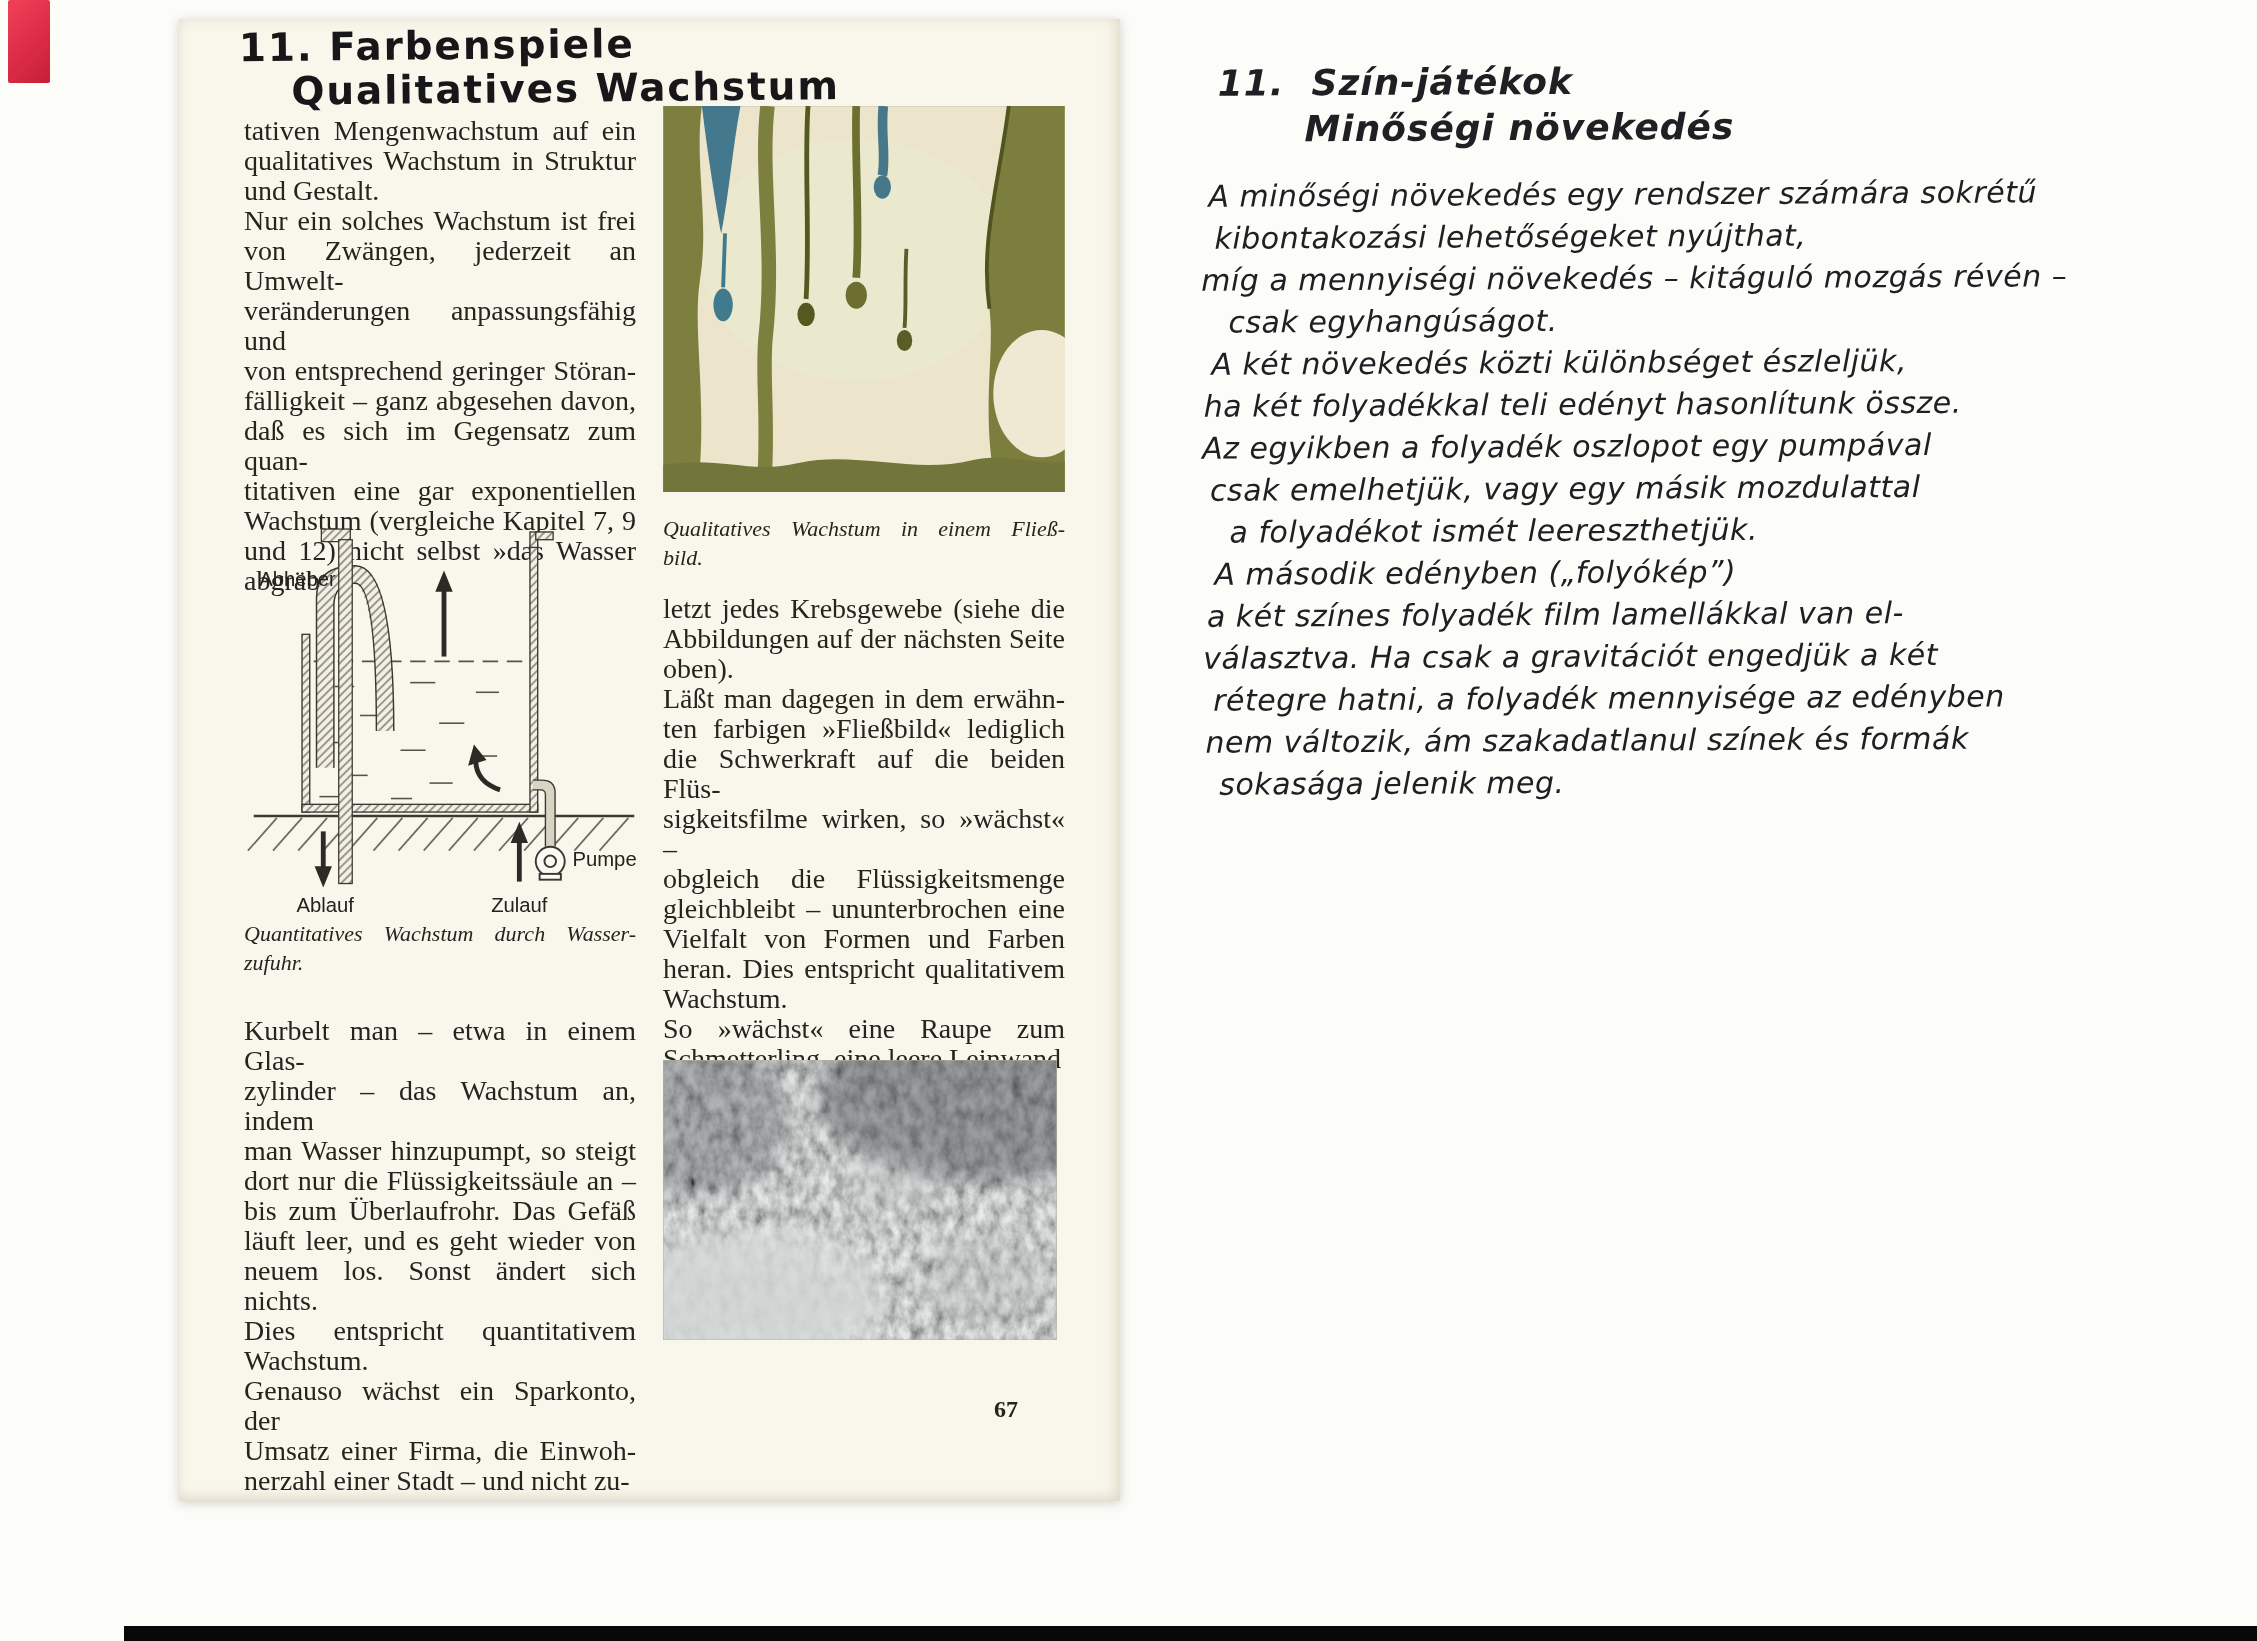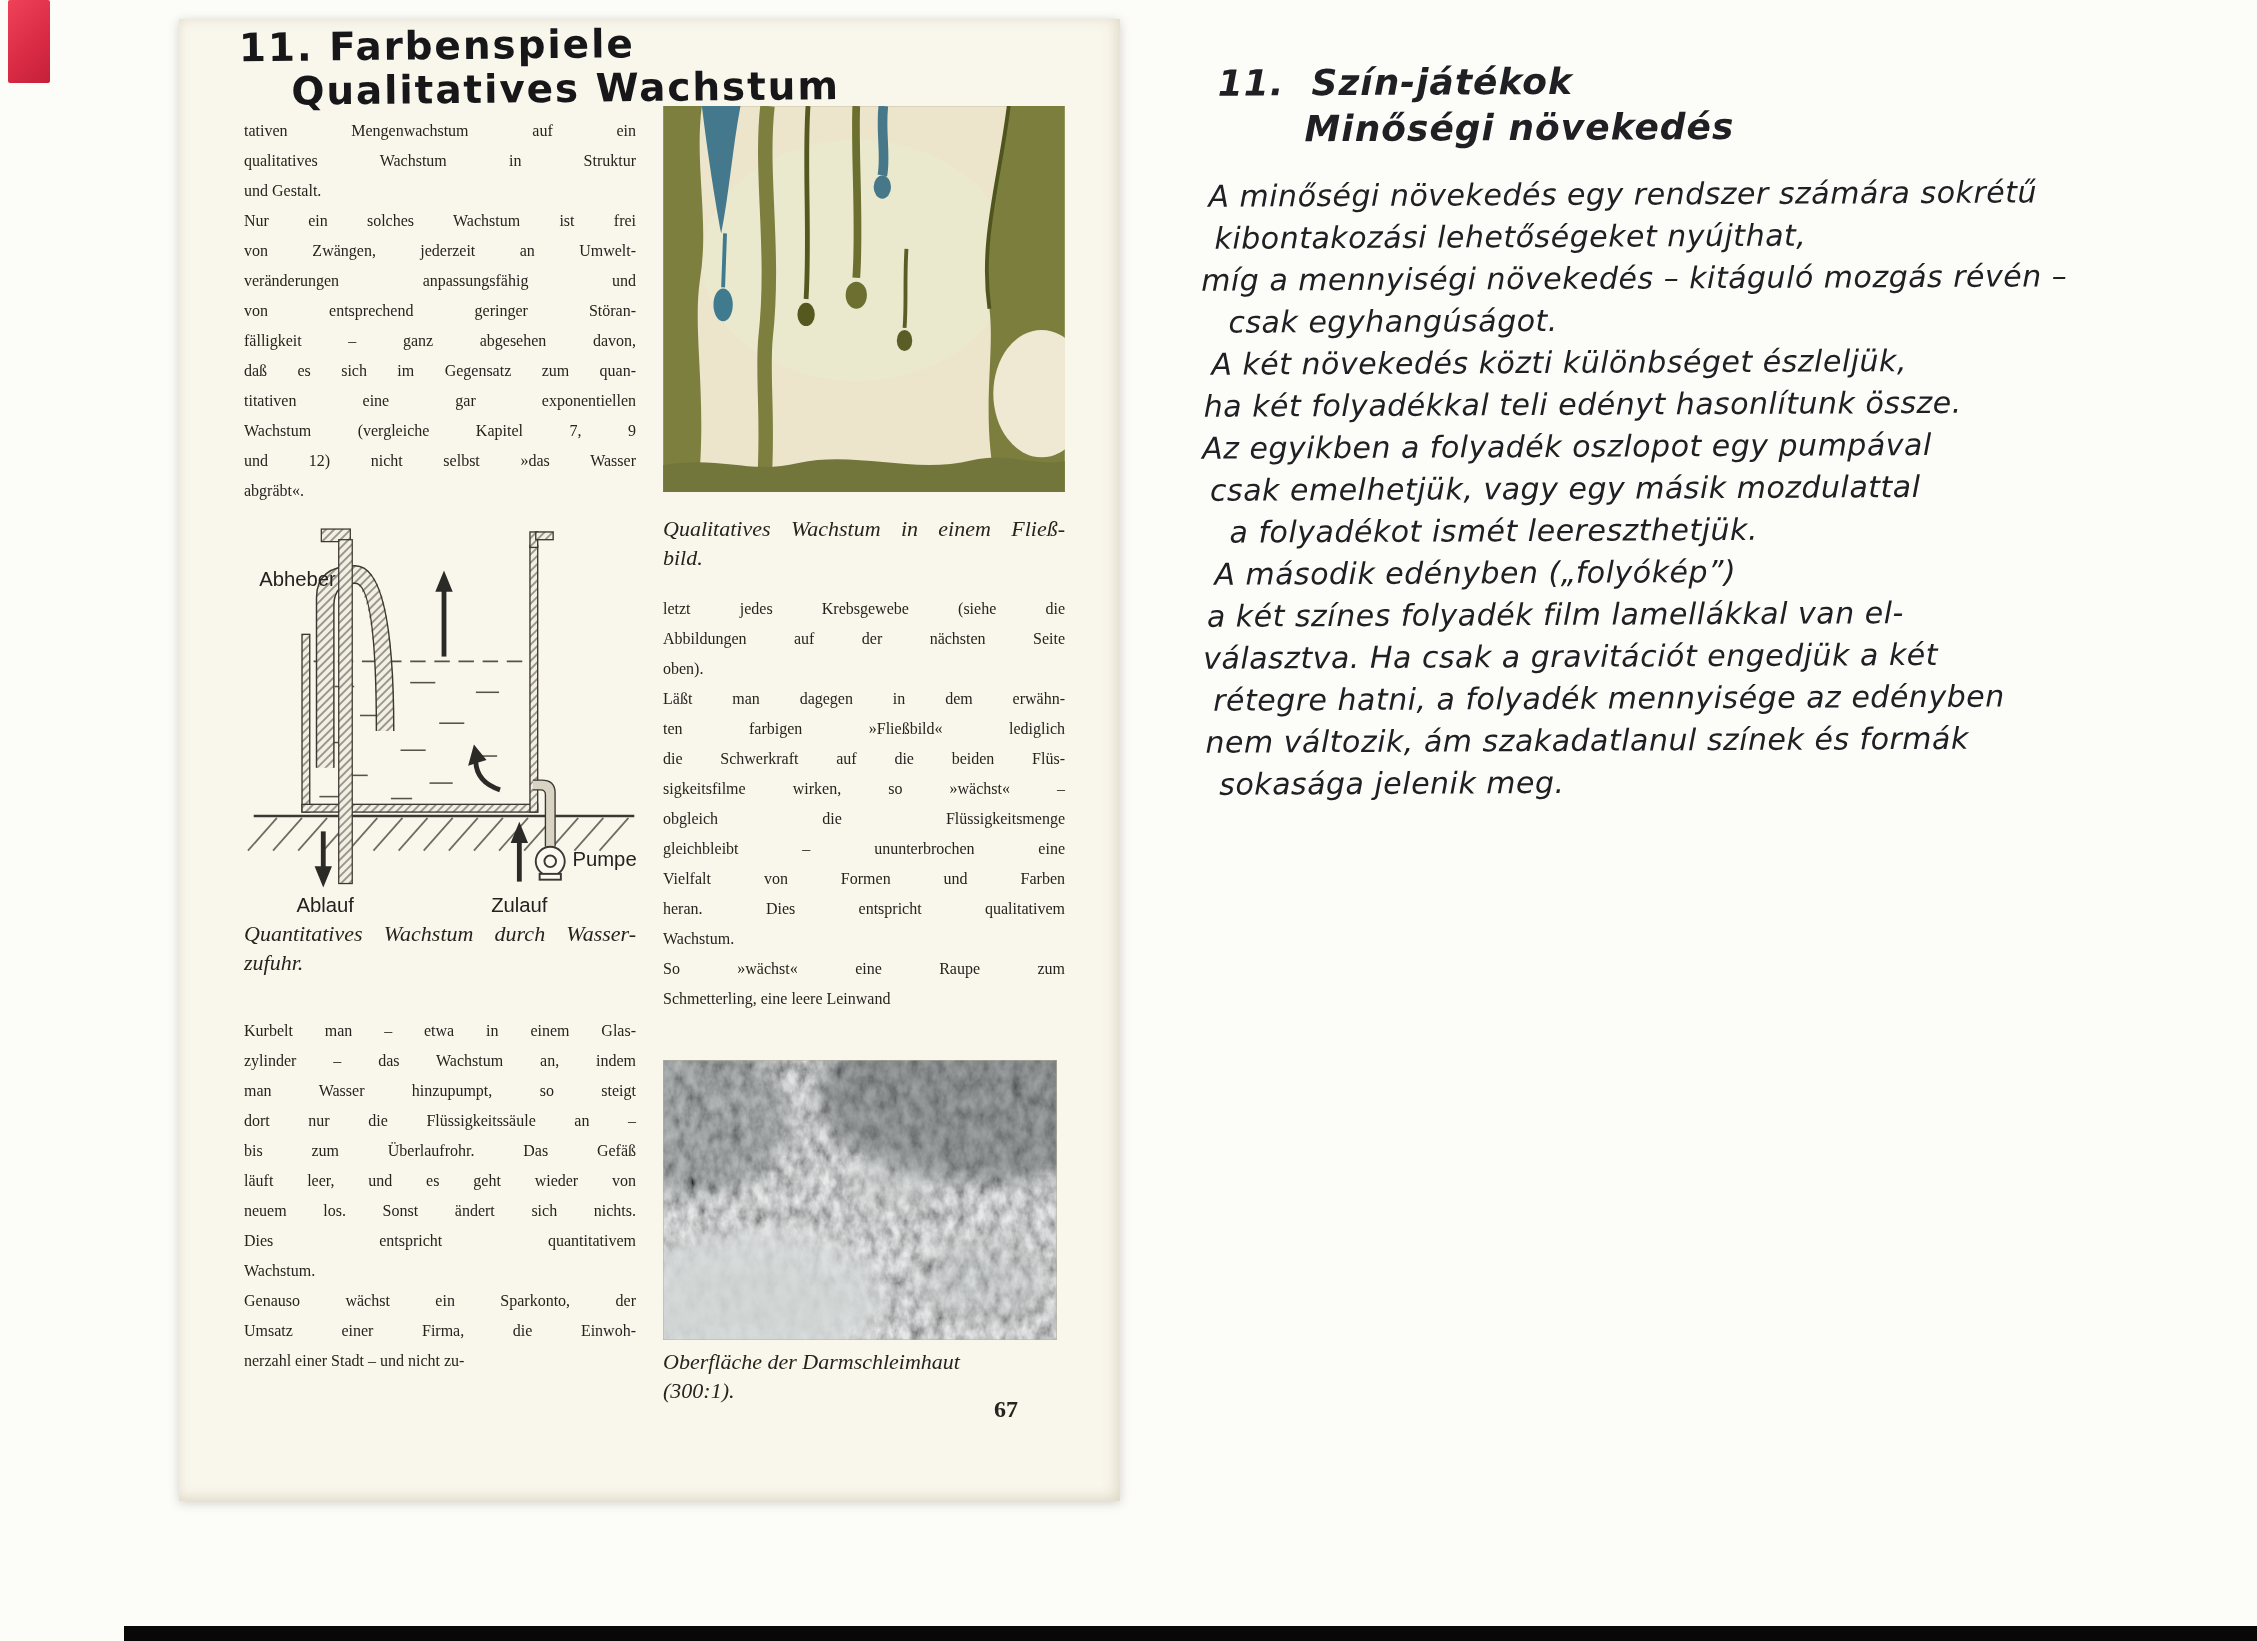--- a/index.html
+++ b/index.html
@@ -9,21 +9,21 @@
   .red-mark{position:absolute;left:7.7px;top:0;width:42px;height:83px;border-radius:1.9px;
             background:linear-gradient(135deg,#ef4258 0%,#d92a44 60%,#c42038 100%);}
   .edge-bar{position:absolute;left:124px;top:1626px;width:2134px;height:15.4px;background:#080808;}
   
   .page{position:absolute;left:179px;top:19.3px;width:941px;height:1482px;
         background:#f9f6ec;box-shadow:0 1.9px 9.7px rgba(90,80,50,.25), inset -5.8px 0 13.5px rgba(120,105,60,.12), inset 0 -4.8px 11.6px rgba(120,105,60,.10);}
   .marker-title{position:absolute;left:239px;top:23px;width:618px;
         font-family:"DejaVu Sans",sans-serif;font-weight:700;font-size:39px;line-height:44px;
         color:#17171a;letter-spacing:1.9px;transform:rotate(-0.6deg);}
   .marker-title .l2{margin-left:52px;}
-  .col{position:absolute;font-size:16px;line-height:30px;}
+  .col{position:absolute;font-size:28px;line-height:30px;}
   .pline{text-align:justify;text-align-last:justify;white-space:normal;}
   .pline.endline{text-align-last:left;}
   .cap{font-style:italic;font-size:22px;line-height:29px;}
   .pagenum{position:absolute;left:994px;top:1396px;font-size:24px;font-weight:bold;}
   
   .notes{position:absolute;left:1202px;top:58px;width:1038px;
          font-family:"DejaVu Sans",sans-serif;font-style:italic;color:#202024;
          transform:rotate(-0.3deg);}
   .notes .ntitle{font-size:36px;line-height:46px;font-weight:600;letter-spacing:1px;}
   .notes .nbody{margin-top:23px;font-size:30px;line-height:42px;letter-spacing:0.5px;}
@@ -241,24 +241,20 @@
     <rect width="408" height="290" filter="url(#nz)" opacity="0.8"></rect>
     <ellipse cx="330" cy="36" rx="170" ry="90" fill="#3f4648" opacity="0.45" filter="url(#soft)"></ellipse>
     <ellipse cx="40" cy="60" rx="90" ry="80" fill="#4a5254" opacity="0.35" filter="url(#soft)"></ellipse>
     <ellipse cx="95" cy="245" rx="135" ry="70" fill="#d8dcdb" opacity="0.75" filter="url(#soft)"></ellipse>
     <path d="M0,215 C70,180 150,215 215,258 L150,290 L0,290 Z" fill="#cfd4d3" opacity="0.55" filter="url(#soft)"></path>
     <ellipse cx="235" cy="125" rx="45" ry="30" fill="#c7cccb" opacity="0.35" filter="url(#soft)"></ellipse>
     <ellipse cx="330" cy="230" rx="70" ry="45" fill="#b9bfbe" opacity="0.35" filter="url(#soft)"></ellipse>
     <rect width="408" height="290" fill="none" stroke="#b9b297" stroke-width="1"></rect>
   </svg>
 
-  <div class="col cap" style="left:663px;top:1347px;width:402px;">
-      <div class="pline endline">Oberfläche der Darmschleimhaut</div>
-      <div class="pline endline">(300:1).</div>
-    </div>
 
   <div class="pagenum">67</div>
 
   <div class="notes">
     <div class="ntitle">
         <div class="nline" style="margin-left: 17.4px;">11.&nbsp;&nbsp;Szín-játékok</div>
         <div class="nline" style="margin-left: 104px;">Minőségi növekedés</div>
       </div>
     <div class="nbody">
         <div class="nline" style="margin-left: 7.7px;">A minőségi növekedés egy rendszer számára sokrétű</div>

